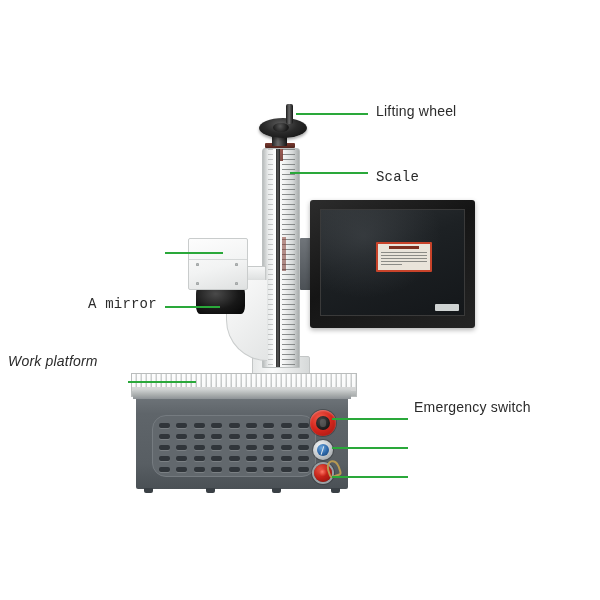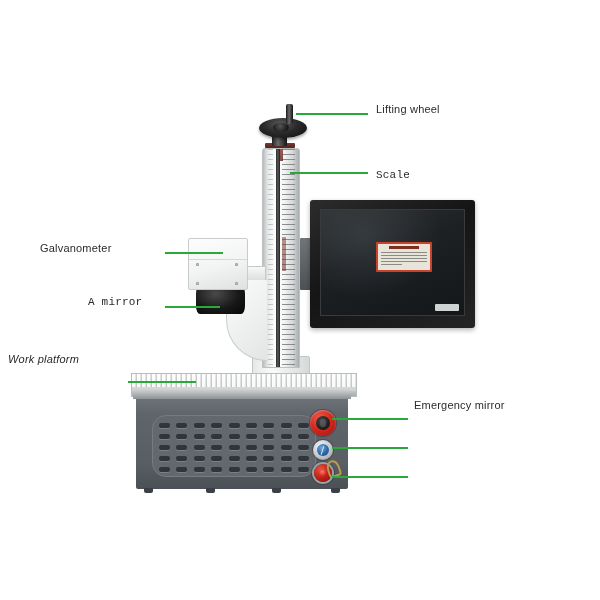--- a/index.html
+++ b/index.html
@@ -15,21 +15,21 @@
     width: 600px;
     height: 600px;
     background: #ffffff;
     overflow: hidden;
   }
 
   
   .label {
     position: absolute;
     font-family: "Liberation Sans", sans-serif;
-    font-size: 11px;
+    font-size: 14px;
     color: #2b2b2b;
     white-space: nowrap;
     letter-spacing: 0.2px;
   }
   .leader {
     position: absolute;
     height: 2px;
     background: #2aa83a;
   }
 
@@ -438,28 +438,27 @@
     <div class="foot" style="right:8px; bottom:-4px;"></div>
   </div>
 
   <div class="leader" style="left:296px; top:113px; width:72px;"></div>
   <div class="label" style="left:376px; top:103px;">Lifting wheel</div>
 
   <div class="leader" style="left:290px; top:172px; width:78px;"></div>
   <div class="label" style="left:376px; top:169px;font-family:Liberation Mono, monospace;">Scale</div>
 
   <div class="leader" style="left:165px; top:252px; width:58px;"></div>
-  <div class="label" style="left:40px; top:242px;">Galvanometer</div>
 
   <div class="leader" style="left:165px; top:306px; width:55px;"></div>
   <div class="label" style="left:88px; top:296px;font-family:Liberation Mono, monospace;">A mirror</div>
 
   <div class="leader" style="left:128px; top:381px; width:68px;"></div>
   <div class="label" style="left:8px; top:353px;font-style:italic;">Work platform</div>
 
   <div class="leader" style="left:332px; top:418px; width:76px;"></div>
-  <div class="label" style="left:414px; top:399px;">Emergency mirror</div>
+  <div class="label" style="left:414px; top:399px;">Emergency switch</div>
 
   <div class="leader" style="left:332px; top:447px; width:76px;"></div>
 
   <div class="leader" style="left:332px; top:476px; width:76px;"></div>
 
 </div>
 
 </body></html>

